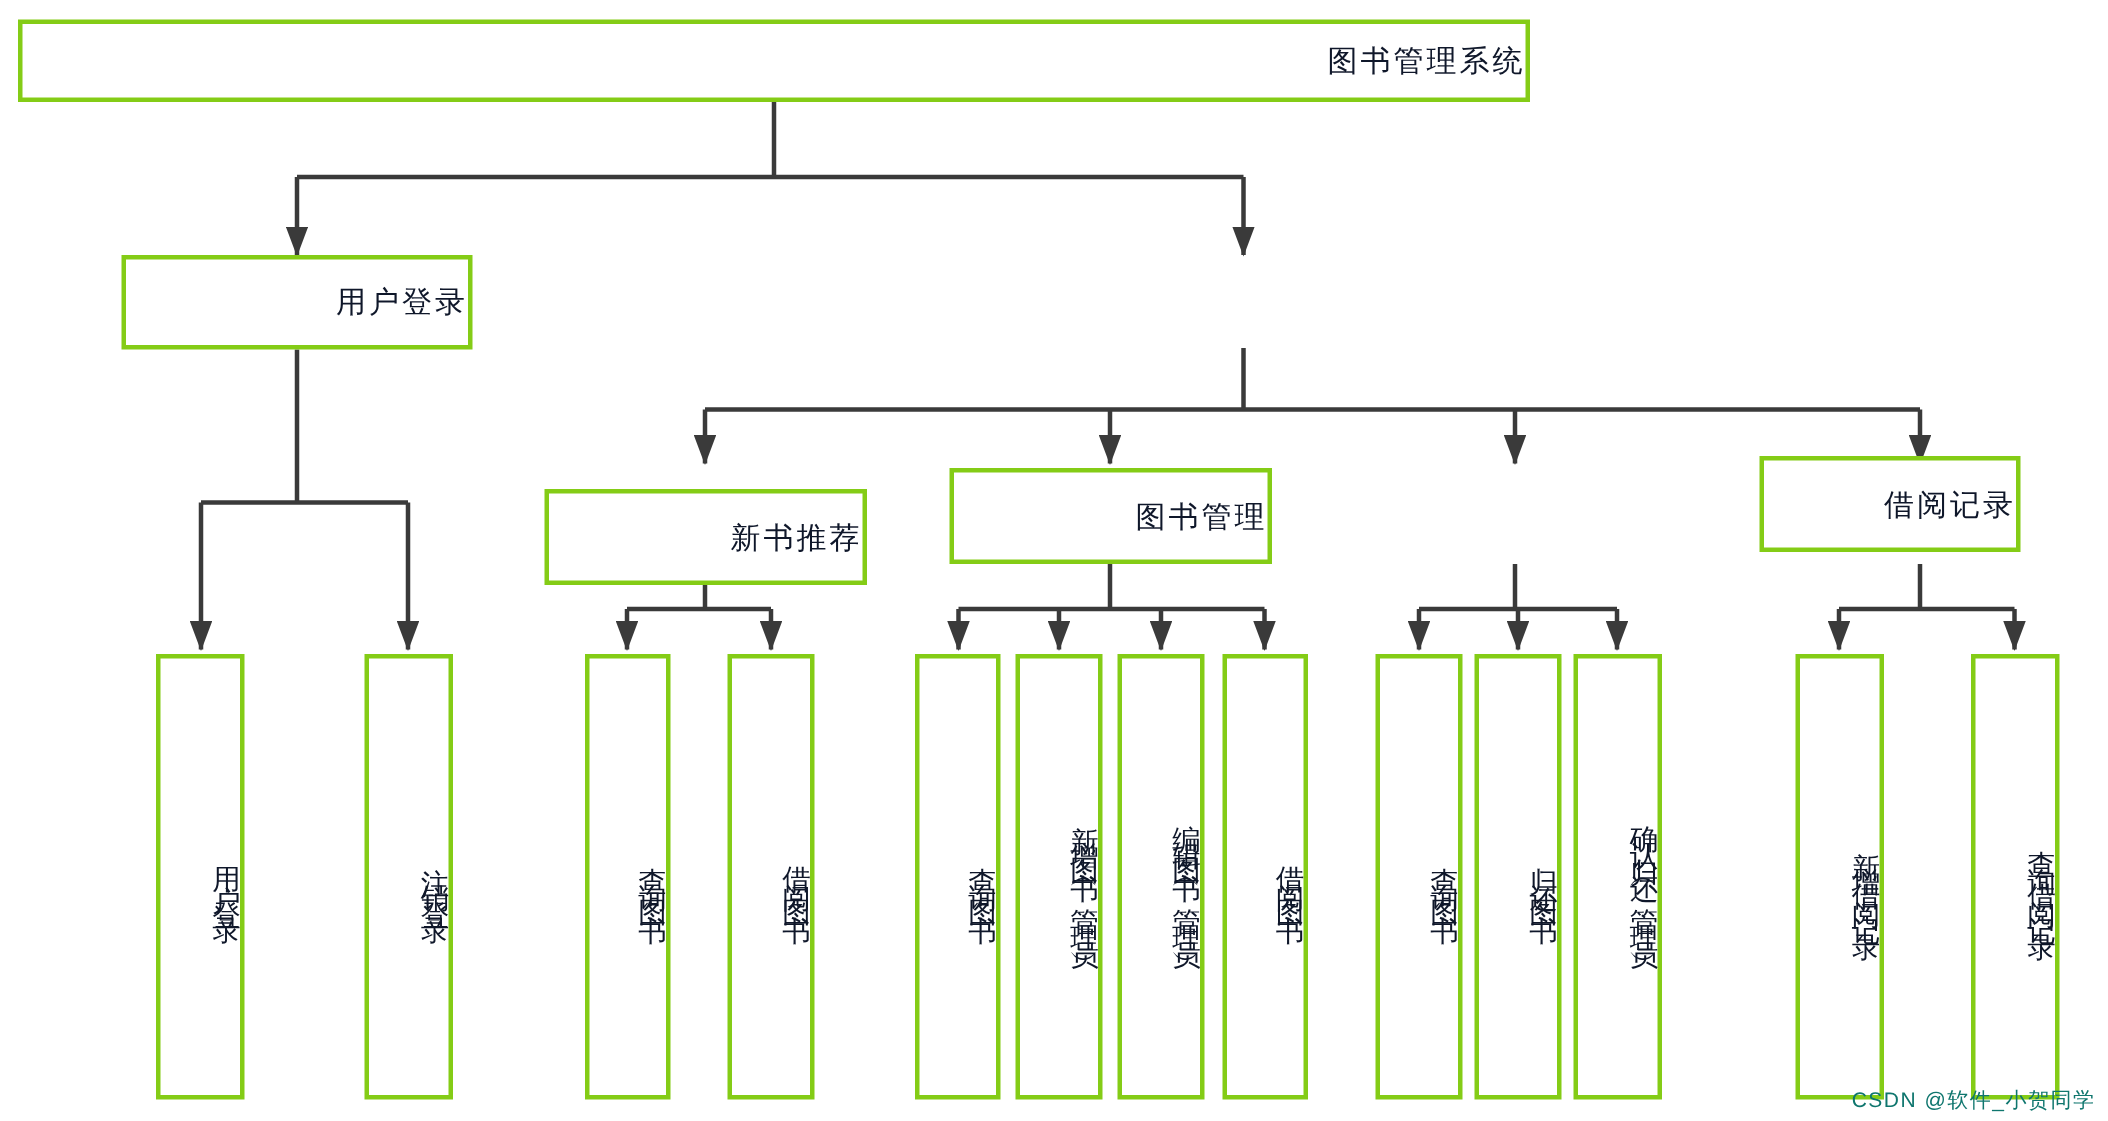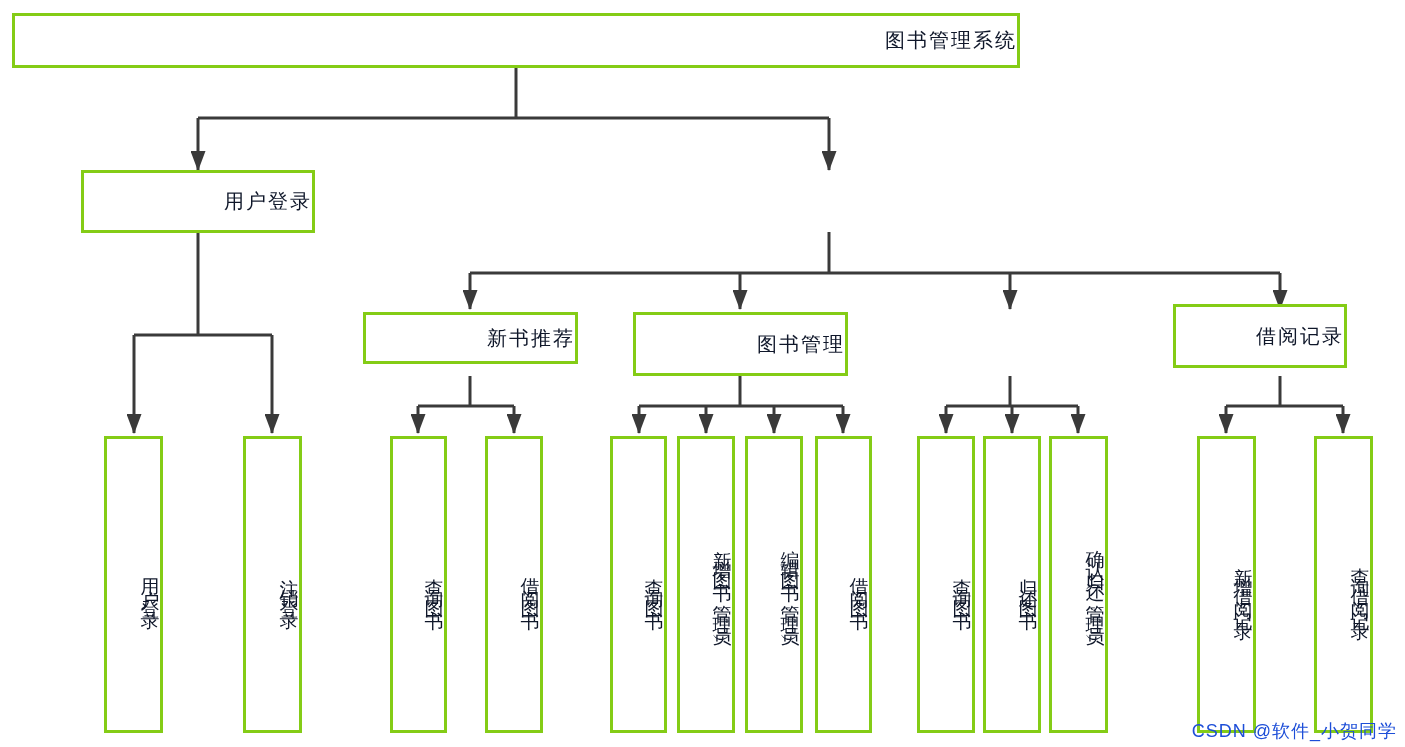--- a/index.html
+++ b/index.html
@@ -41,22 +41,22 @@
     text-orientation: mixed;
     font-size: 19px;
     line-height: 1;
     letter-spacing: 11px;
     white-space: nowrap;
   }
   .watermark {
     position: absolute;
     right: 8px;
     bottom: 4px;
-    font-size: 18px;
-    color: #1d4ed8;
+    font-size: 14px;
+    color: #0f766e;
     letter-spacing: 1px;
     white-space: nowrap;
     z-index: 5;
   }
 </style>
 </head>
 <body>
 
 <div class="canvas">
 
@@ -111,21 +111,21 @@
   </svg>
 
   <div class="box h-box" style="left:12px; top:13px; width:1008px; height:55px;">
     <span class="label">图书管理系统</span>
   </div>
 
   <div class="box h-box" style="left:81px; top:170px; width:234px; height:63px;">
     <span class="label">用户登录</span>
   </div>
 
-  <div class="box h-box" style="left:363px; top:312px; width:215px; height:52px;">
+  <div class="box h-box" style="left:363px; top:326px; width:215px; height:64px;">
     <span class="label">新书推荐</span>
   </div>
   <div class="box h-box" style="left:633px; top:312px; width:215px; height:64px;">
     <span class="label">图书管理</span>
   </div>
   <div class="box h-box" style="left:1173px; top:304px; width:174px; height:64px;">
     <span class="label">借阅记录</span>
   </div>
 
   <div class="box v-box" style="left:104px; top:436px; width:59px; height:297px;">

